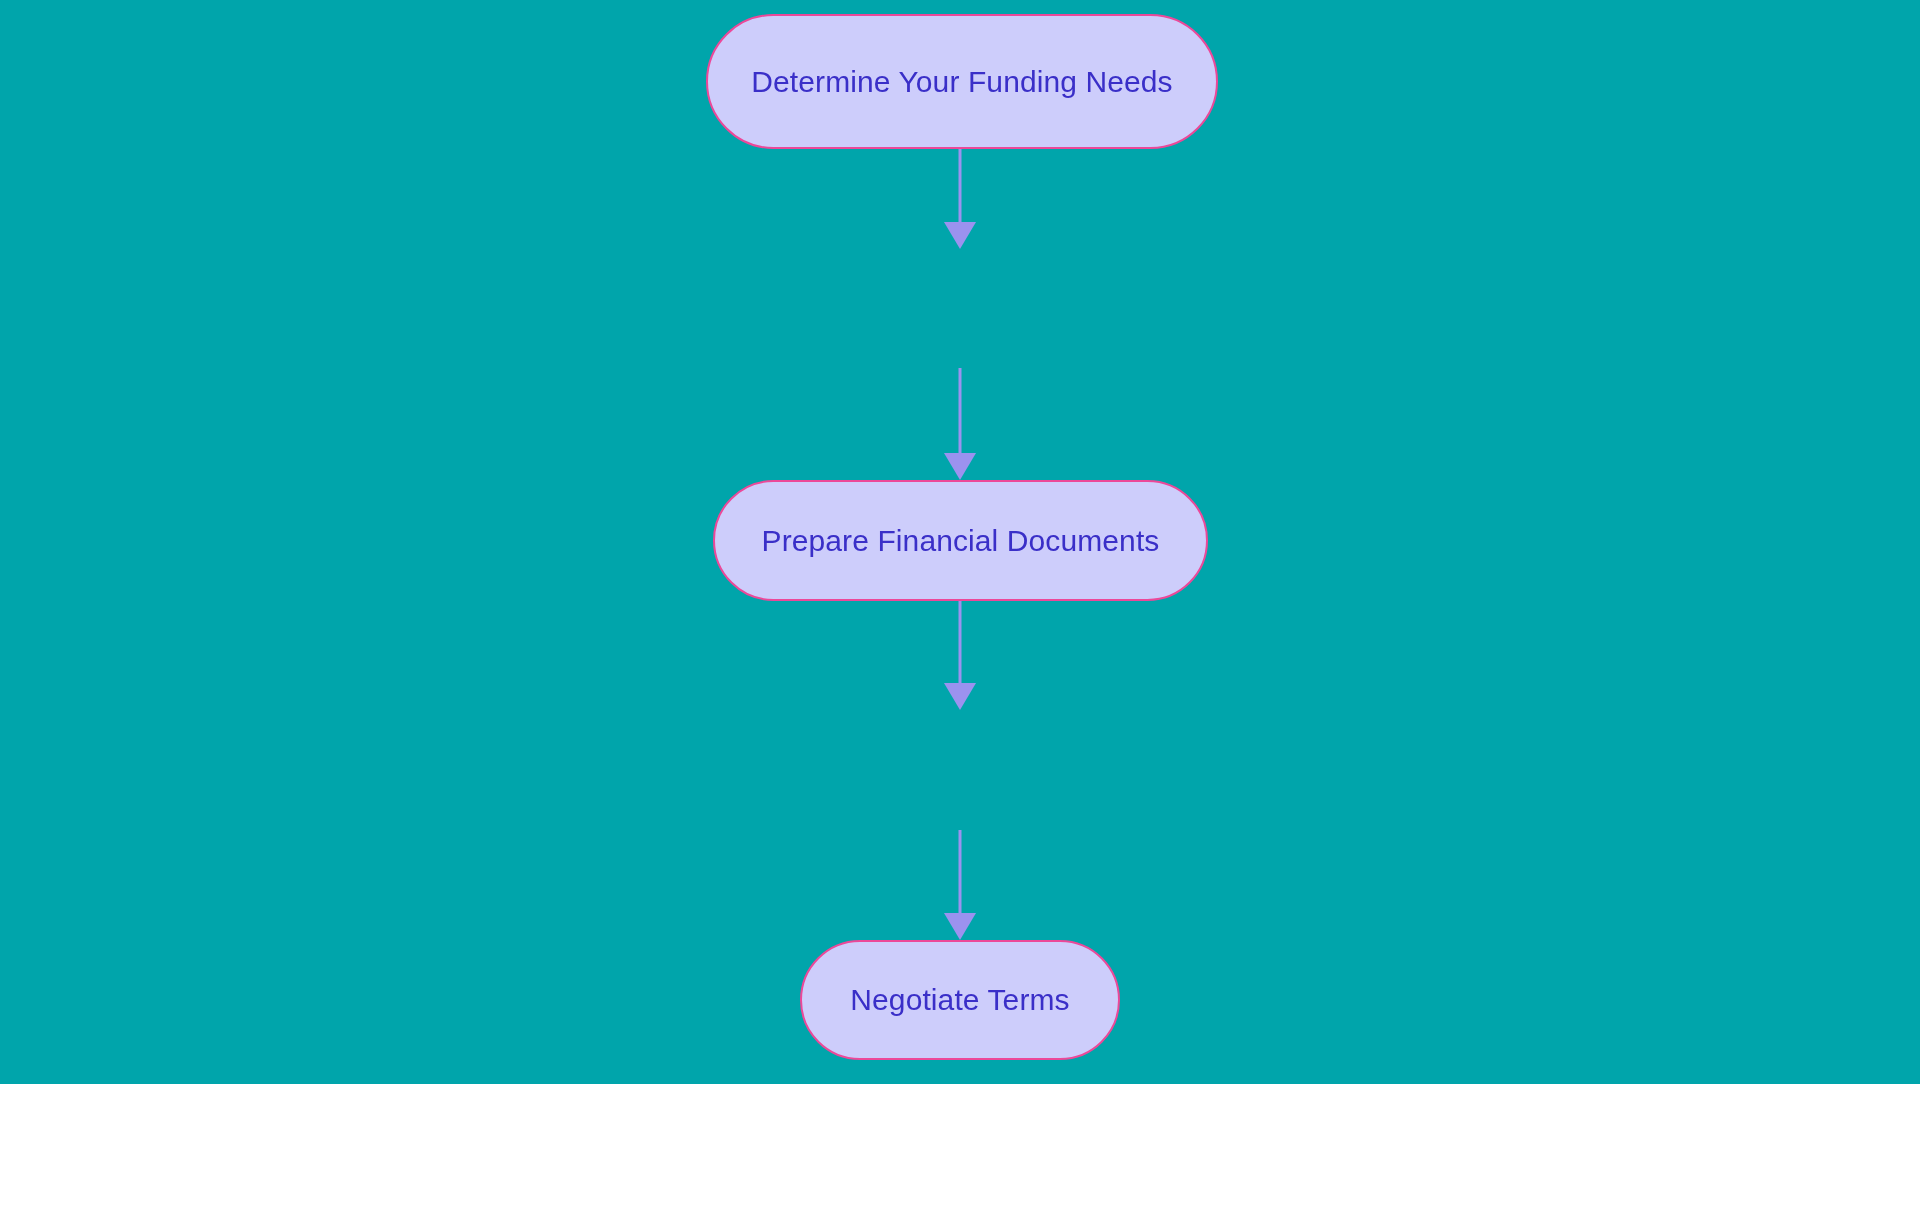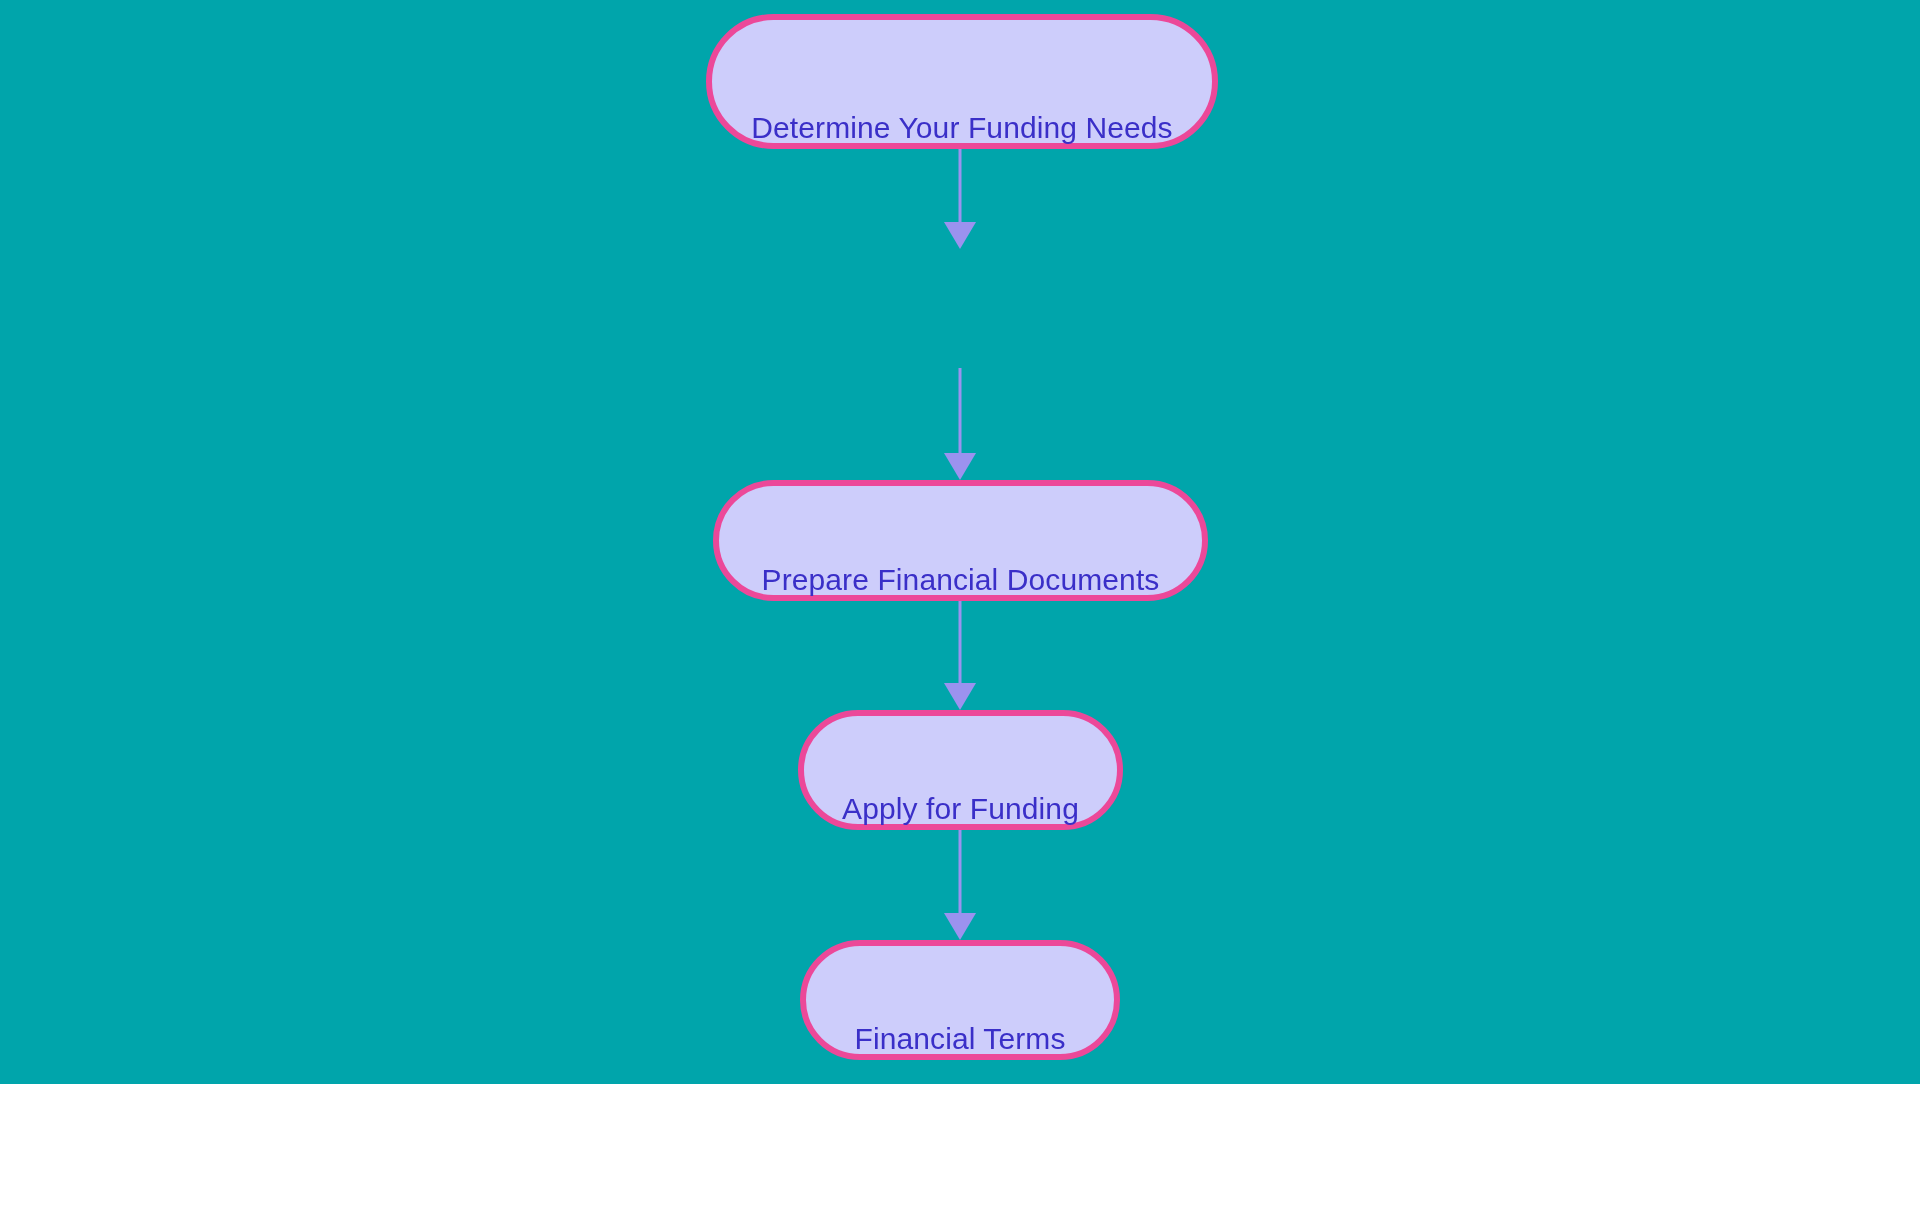--- a/index.html
+++ b/index.html
@@ -36,24 +36,24 @@
     left: 0;
     top: 0;
     width: 1920px;
     height: 1084px;
   }
 
   .flow-node {
     position: absolute;
     box-sizing: border-box;
     background: #cdcdfb;
-    border: 6px solid #ec4899;
+    border: 2px solid #ec4899;
     border-radius: 9999px;
     display: flex;
-    align-items: flex-end;
+    align-items: center;
     justify-content: center;
     color: #3a2fc8;
   }
 
   .flow-node-label {
     font-family: "Liberation Sans", sans-serif;
     font-size: 30px;
     font-weight: 400;
     letter-spacing: 0.1px;
     color: #3a2fc8;
@@ -132,25 +132,22 @@
 
     <div class="flow-node node-1">
       <span class="flow-node-label">Determine Your Funding Needs</span>
     </div>
 
 
     <div class="flow-node node-3">
       <span class="flow-node-label">Prepare Financial Documents</span>
     </div>
 
-    <div class="flow-node node-4">
-      <span class="flow-node-label">Apply for Funding</span>
-    </div>
 
     <div class="flow-node node-5">
-      <span class="flow-node-label">Financial Terms</span>
+      <span class="flow-node-label">Negotiate Terms</span>
     </div>
 
   </div>
 
   <div id="white-footer"></div>
 
 </div>
 
 </body></html>

